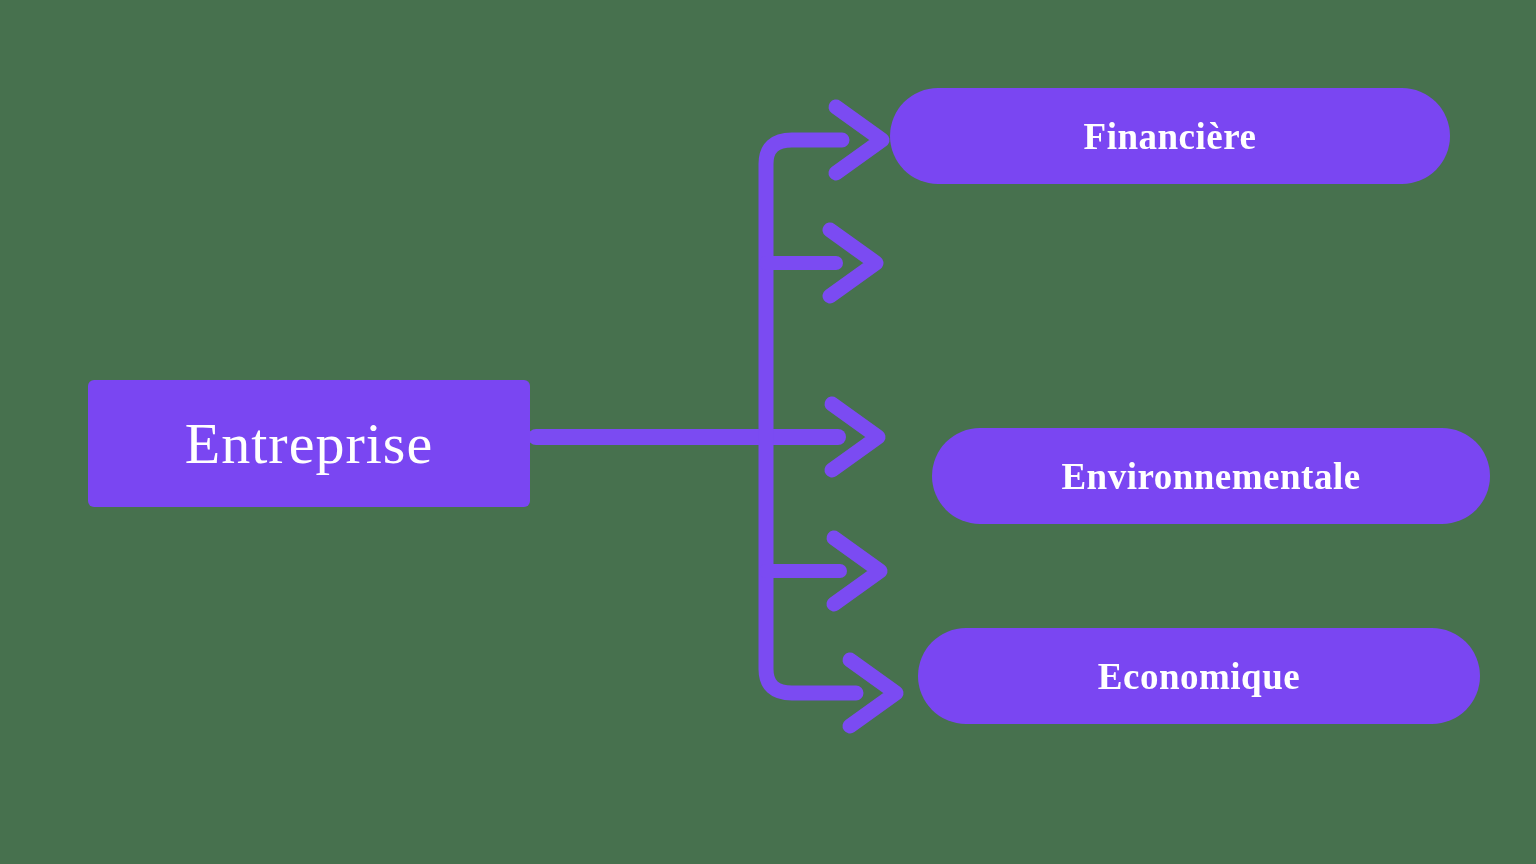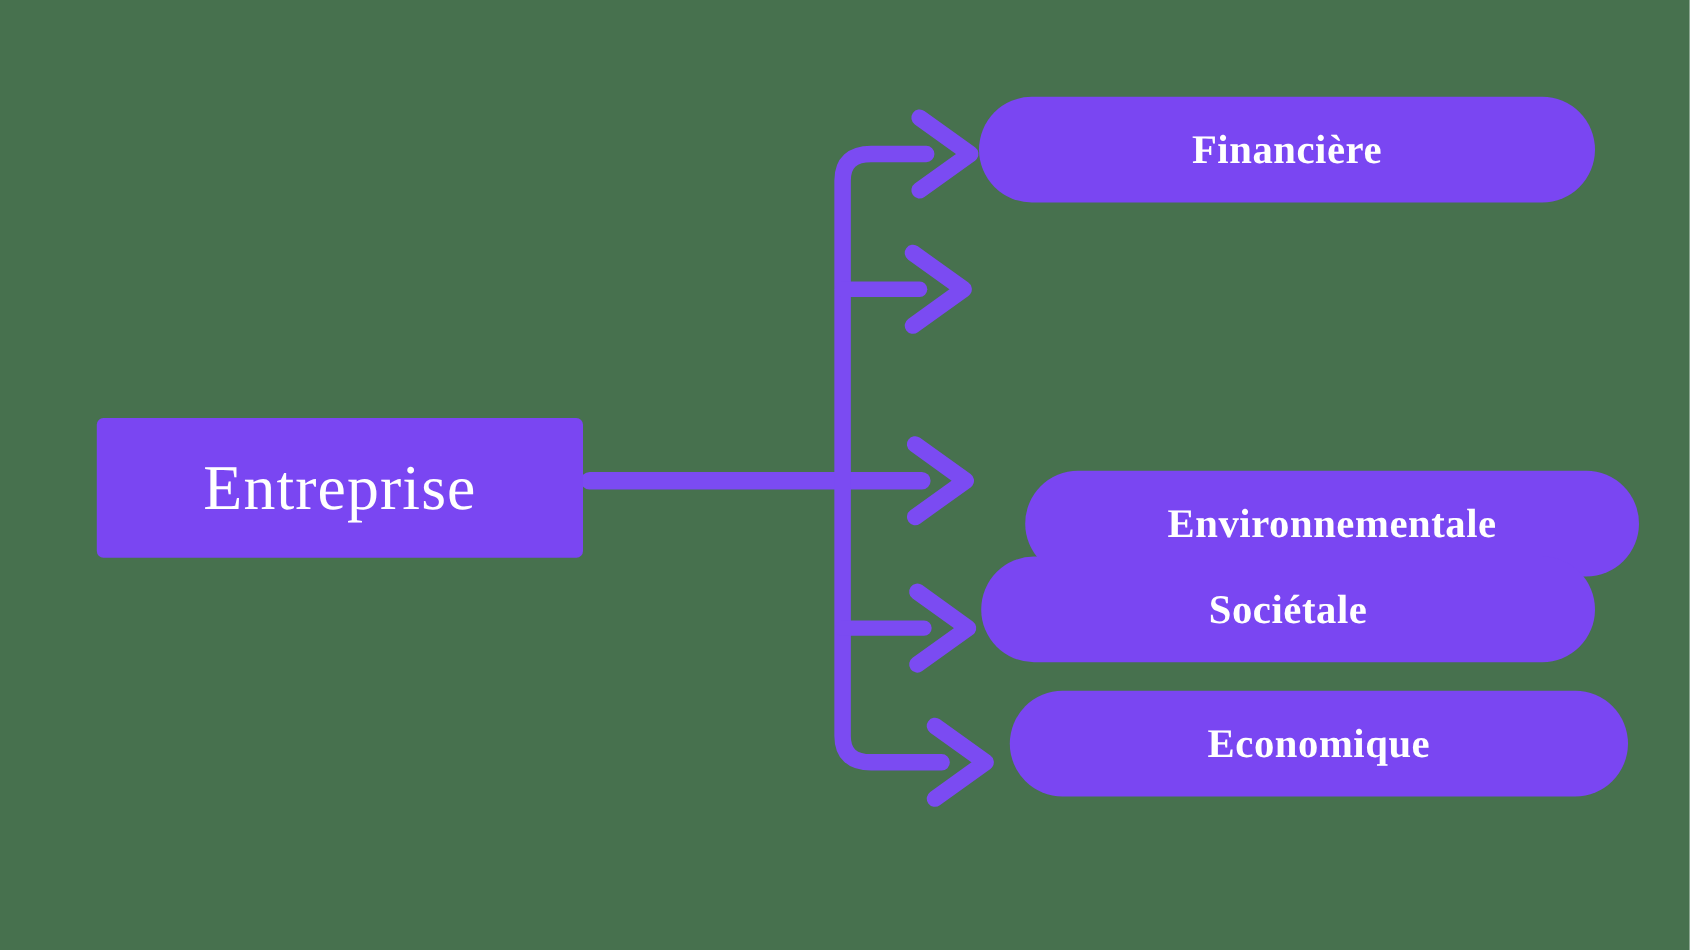--- a/index.html
+++ b/index.html
@@ -96,21 +96,18 @@
 
   <div class="node pill pill-financiere">
     <span>Financière</span>
   </div>
 
 
   <div class="node pill pill-environnementale">
     <span>Environnementale</span>
   </div>
 
-  <div class="node pill pill-societale">
-    <span>Sociétale</span>
-  </div>
 
   <div class="node pill pill-economique">
     <span>Economique</span>
   </div>
 
 </div>
 
 </body></html>

